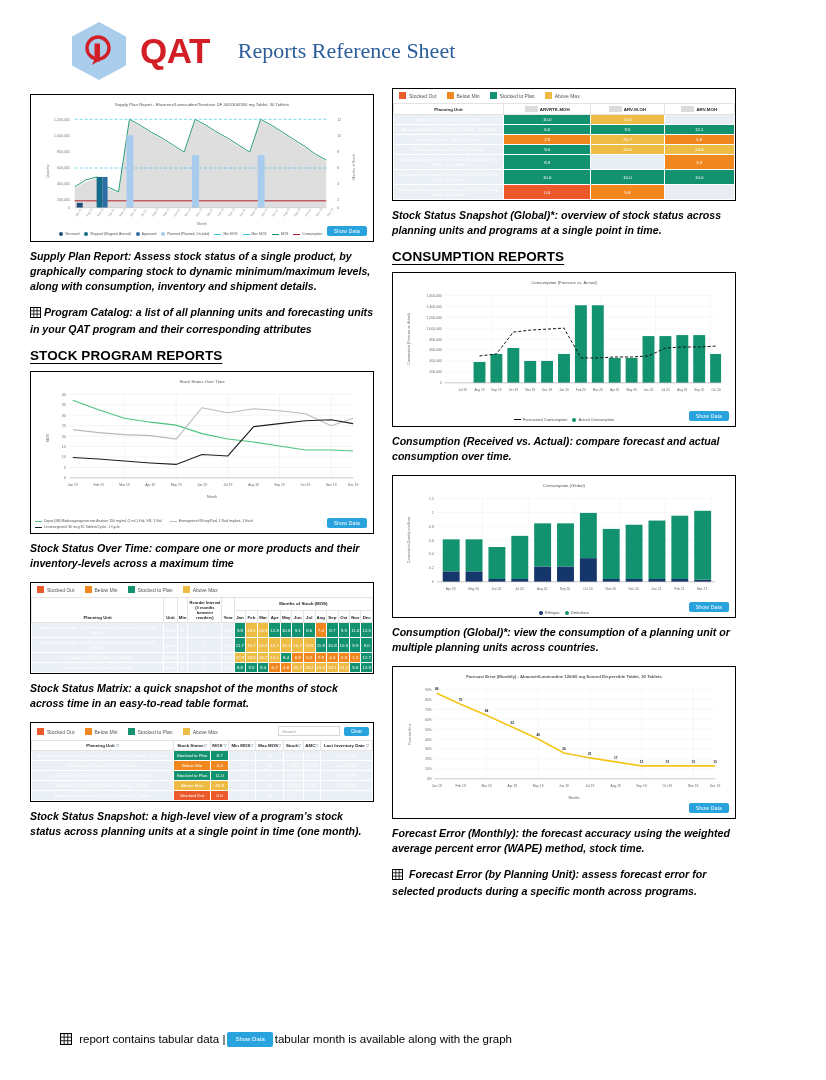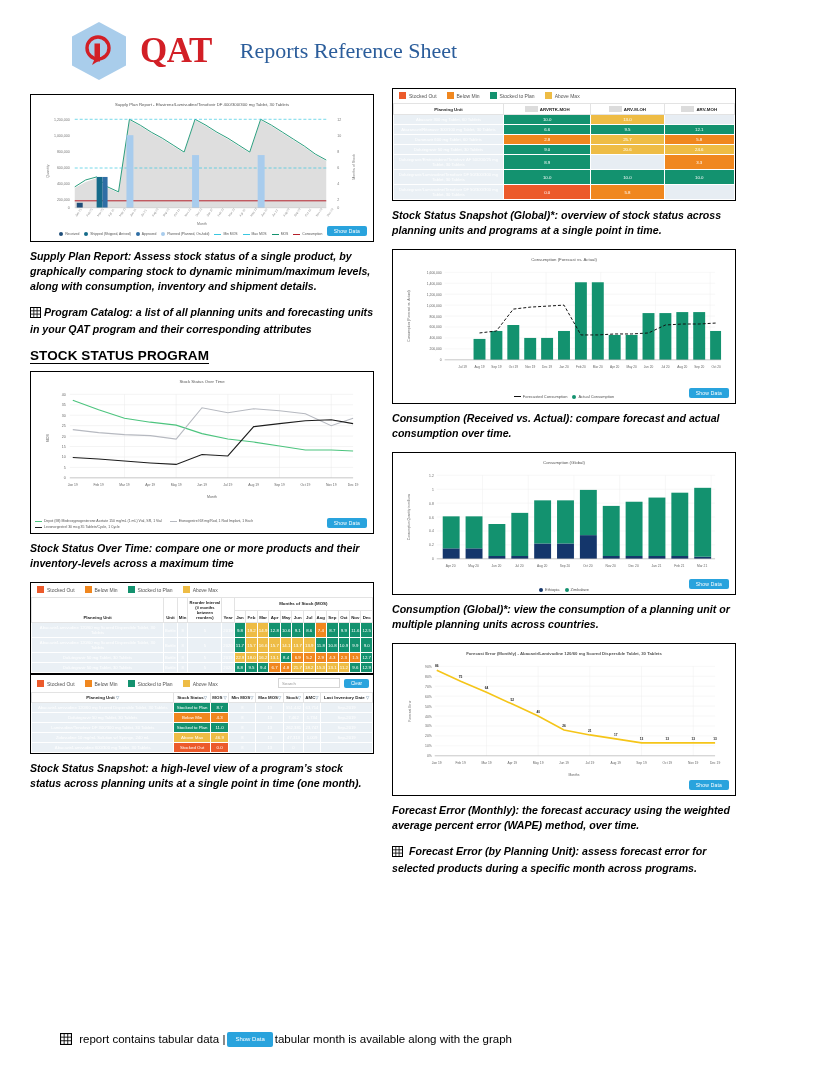--- a/index.html
+++ b/index.html
@@ -13,21 +13,21 @@
     overflow: hidden;
   }
   .page { position:absolute; inset:0; padding: 22px 30px 10px 30px; }
 
   
   .header { display:flex; align-items:center; gap:14px; padding-left:42px; margin-bottom: 14px; }
   .logo-wrap { position:relative; width:54px; height:58px; flex:none; }
   .hexagon { position:absolute; left:0; top:0; width:54px; height:58px; background:#a9cdeb;
              clip-path: polygon(50% 0%, 100% 25%, 100% 75%, 50% 100%, 0% 75%, 0% 25%); }
   .hexagon svg { position:absolute; left:11px; top:12px; }
-  .brand { font-size:35px; font-weight:bold; color:#d21f26; letter-spacing:-0.5px; font-family:Liberation Serif, serif; }
+  .brand { font-size:35px; font-weight:bold; color:#d21f26; letter-spacing:-0.5px; font-family:Liberation Sans, sans-serif; }
   .sheet-title { font-size:22px; color:#2b5d9b; font-family:"Liberation Serif", serif; margin-left:14px; }
 
   
   .cols { display:flex; gap:18px; align-items:flex-start; }
   .col { width:344px; flex:none; }
   .col.right { padding-top:-0px; }
 
   h2.section {
     font-size:13.5px; font-weight:bold; text-decoration:underline;
     text-underline-offset:3px; margin:0 0 8px 0; letter-spacing:0.1px;
@@ -210,21 +210,21 @@
           <svg width="11" height="11" viewBox="0 0 11 11">
               <rect x="0.5" y="0.5" width="10" height="10" fill="none" stroke="#000"></rect>
               <line x1="0.5" y1="3.8" x2="10.5" y2="3.8" stroke="#000" stroke-width="0.8"></line>
               <line x1="0.5" y1="7.1" x2="10.5" y2="7.1" stroke="#000" stroke-width="0.8"></line>
               <line x1="3.8" y1="0.5" x2="3.8" y2="10.5" stroke="#000" stroke-width="0.8"></line>
               <line x1="7.1" y1="0.5" x2="7.1" y2="10.5" stroke="#000" stroke-width="0.8"></line>
             </svg>
         </span><span>Program Catalog: a list of all planning units and forecasting units in your QAT program and their corresponding attributes</span>
       </div>
 
-      <h2 class="section">STOCK STATUS PROGRAM</h2>
+      <h2 class="section">STOCK PROGRAM REPORTS</h2>
 
       <div class="card" style="height:163px;">
         <div class="chart-title">Stock Status Over Time</div>
         <svg viewBox="0 0 336 128" width="100%" height="128">
           <g stroke="#e8e8e8" stroke-width="0.5">
             <line x1="35" y1="8" x2="320" y2="8"></line>
               <line x1="35" y1="18.5" x2="320" y2="18.5"></line>
             <line x1="35" y1="29" x2="320" y2="29"></line>
               <line x1="35" y1="39.5" x2="320" y2="39.5"></line>
             <line x1="35" y1="50" x2="320" y2="50"></line>
@@ -399,20 +399,21 @@
                 <td class="c-amber">15.3</td>
                 <td class="c-amber">13.1</td>
                 <td class="c-amber">11.2</td>
                 <td class="c-green">9.6</td>
                 <td class="c-green">12.9</td>
               </tr>
             </tbody>
         </table>
       </div>
 
+      <div class="caption">Stock Status Matrix: a quick snapshot of the months of stock across time in an easy-to-read table format.</div>
 
       <div class="card" style="padding:0;">
         <div class="tbl-legend">
           <span><span class="sw" style="background:#ec5a2b"></span><span>Stocked Out</span></span>
           <span><span class="sw" style="background:#f0871f"></span><span>Below Min</span></span>
           <span><span class="sw" style="background:#13926f"></span><span>Stocked to Plan</span></span>
           <span><span class="sw" style="background:#eebc45"></span><span>Above Max</span></span>
           <span class="search-box">
             <span class="search-inp">Search</span>
             <span class="clear-btn">Clear</span>
@@ -549,20 +550,21 @@
                 <td class="c-red">0.0</td>
                 <td class="c-orange">5.8</td>
                 <td class="c-blank"></td>
               </tr>
             </tbody>
         </table>
       </div>
 
       <div class="caption">Stock Status Snapshot (Global)*: overview of stock status across planning units and programs at a single point in time.</div>
 
+      <h2 class="section">CONSUMPTION REPORTS</h2>
 
       <div class="card" style="height:155px;">
         <div class="chart-title">Consumption (Forecast vs. Actual)</div>
         <svg viewBox="0 0 336 125" width="100%" height="125">
           <g stroke="#eee" stroke-width="0.5">
             <line x1="48" y1="8" x2="320" y2="8"></line>
               <line x1="48" y1="19" x2="320" y2="19"></line>
             <line x1="48" y1="30" x2="320" y2="30"></line>
               <line x1="48" y1="41" x2="320" y2="41"></line>
             <line x1="48" y1="52" x2="320" y2="52"></line>
@@ -787,21 +789,21 @@
               <text x="220" y="106">Aug 19</text>
               <text x="246" y="106">Sep 19</text>
             <text x="272" y="106">Oct 19</text>
               <text x="298" y="106">Nov 19</text>
               <text x="320" y="106">Dec 19</text>
           </g>
         </svg>
         <div class="show-data">Show Data</div>
       </div>
 
-      <div class="caption">Forecast Error (Monthly): the forecast accuracy using the weighted average percent error (WAPE) method, over time.</div>
+      <div class="caption">Forecast Error (Monthly): the forecast accuracy using the weighted average percent error (WAPE) method, stock time.</div>
       <div class="caption">
         <span class="grid-ico">
           <svg width="11" height="11" viewBox="0 0 11 11">
               <rect x="0.5" y="0.5" width="10" height="10" fill="none" stroke="#000"></rect>
               <line x1="0.5" y1="3.8" x2="10.5" y2="3.8" stroke="#000" stroke-width="0.8"></line>
               <line x1="0.5" y1="7.1" x2="10.5" y2="7.1" stroke="#000" stroke-width="0.8"></line>
               <line x1="3.8" y1="0.5" x2="3.8" y2="10.5" stroke="#000" stroke-width="0.8"></line>
               <line x1="7.1" y1="0.5" x2="7.1" y2="10.5" stroke="#000" stroke-width="0.8"></line>
             </svg>
         </span> <span>Forecast Error (by Planning Unit): assess forecast error for selected products during a specific month across programs.</span>

